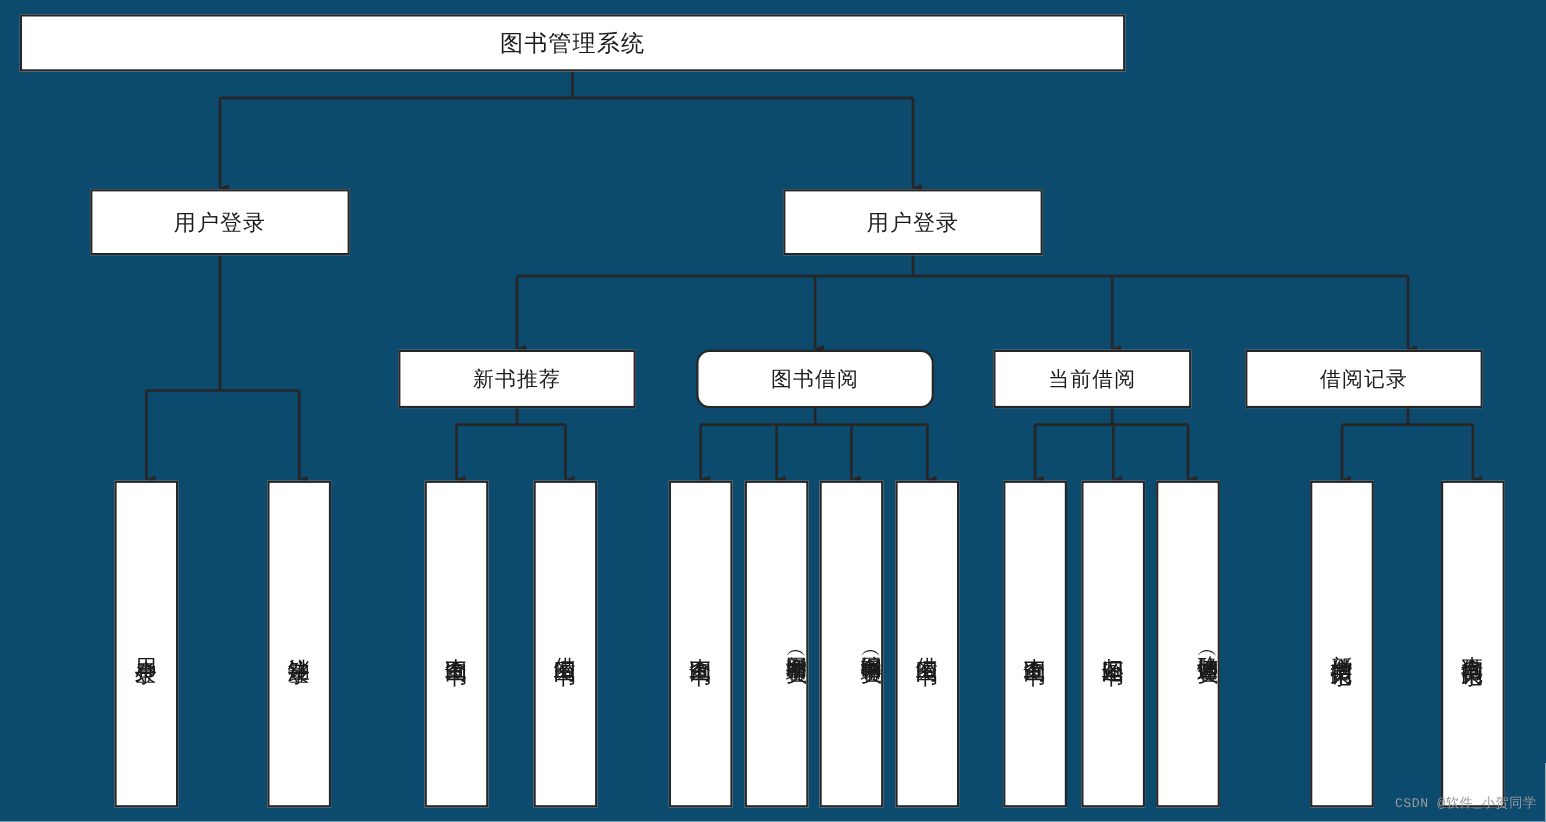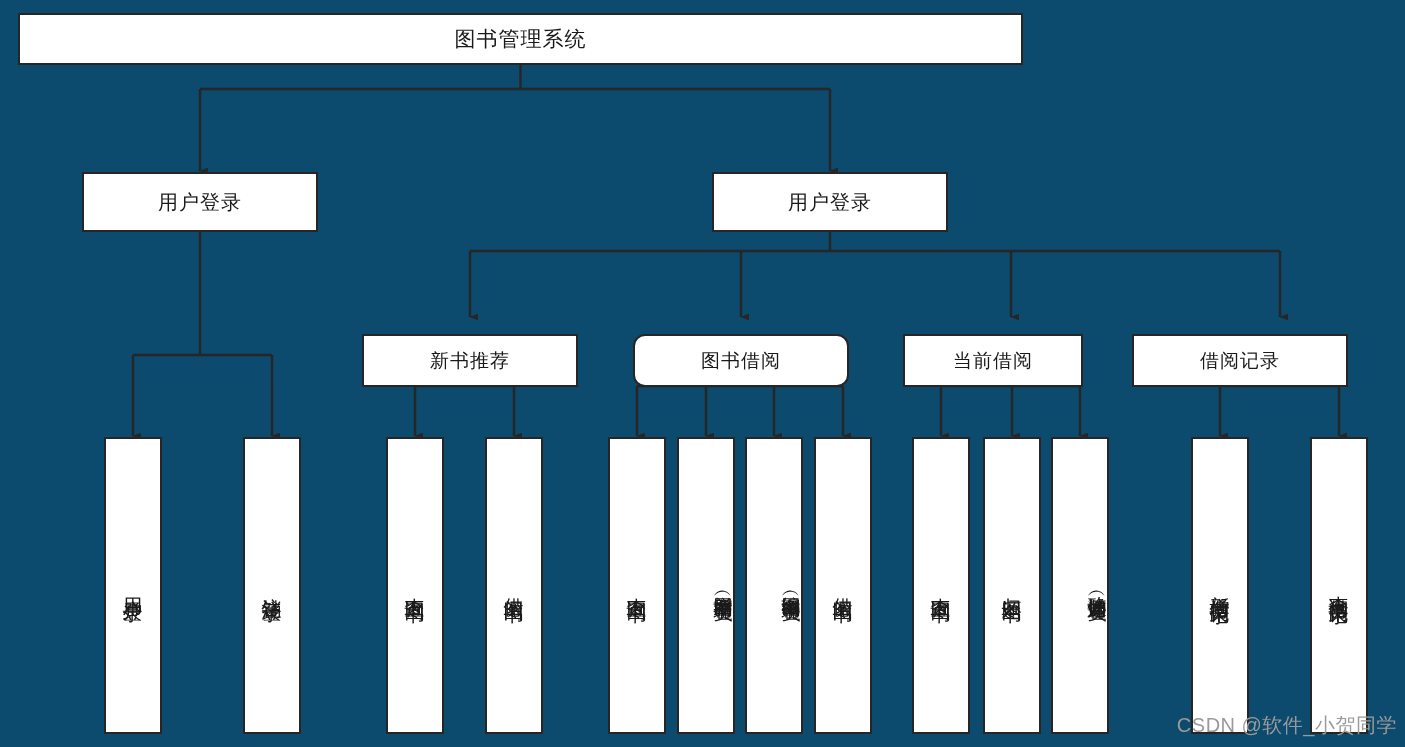--- a/index.html
+++ b/index.html
@@ -37,21 +37,20 @@
     font-size: 21px;
     letter-spacing: 1px;
   }
   .node-l1 {
     font-size: 20px;
     letter-spacing: 1px;
   }
   .node-l2 {
     font-size: 19px;
     letter-spacing: 1px;
-    margin-top: 16px;
   }
   .node-leaf {
     font-size: 20px;
     writing-mode: vertical-rl;
     text-orientation: upright;
     letter-spacing: 2px;
     padding: 6px 0;
     line-height: 1;
   }
   .node-leaf.leaf-long {
@@ -61,25 +60,25 @@
   }
   .node-leaf .vtext {
     writing-mode: vertical-rl;
     text-orientation: upright;
     white-space: nowrap;
   }
   #watermark {
     position: absolute;
     right: 8px;
     bottom: 8px;
-    font-size: 20px;
+    font-size: 12px;
     color: #9a9a9a;
     letter-spacing: 0.5px;
     white-space: nowrap;
-    font-family: Liberation Sans, sans-serif;
+    font-family: Liberation Mono, monospace;
   }
 </style>
 </head>
 <body>
 
 <div id="canvas">
 
   <svg id="connectors" viewBox="0 0 1405 747" xmlns="http://www.w3.org/2000/svg">
     <defs>
       <marker id="arrowhead" markerWidth="7" markerHeight="9" refX="3.5" refY="8.4" orient="auto" markerUnits="userSpaceOnUse">

